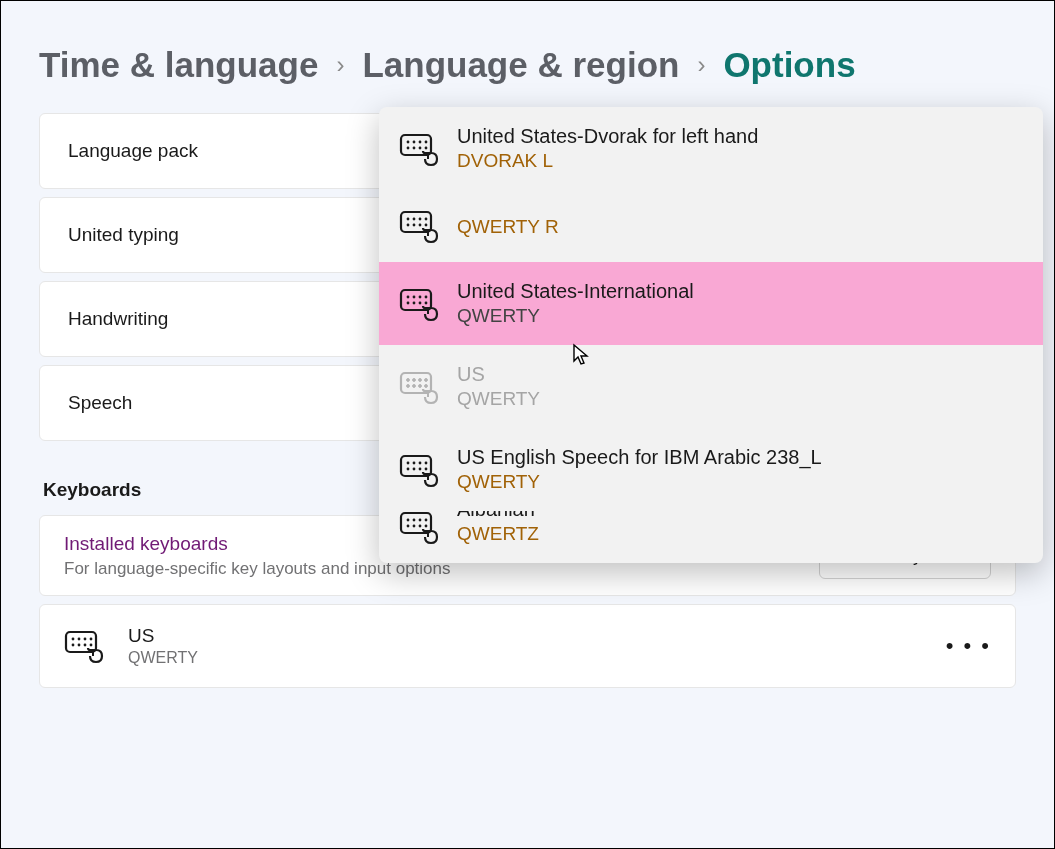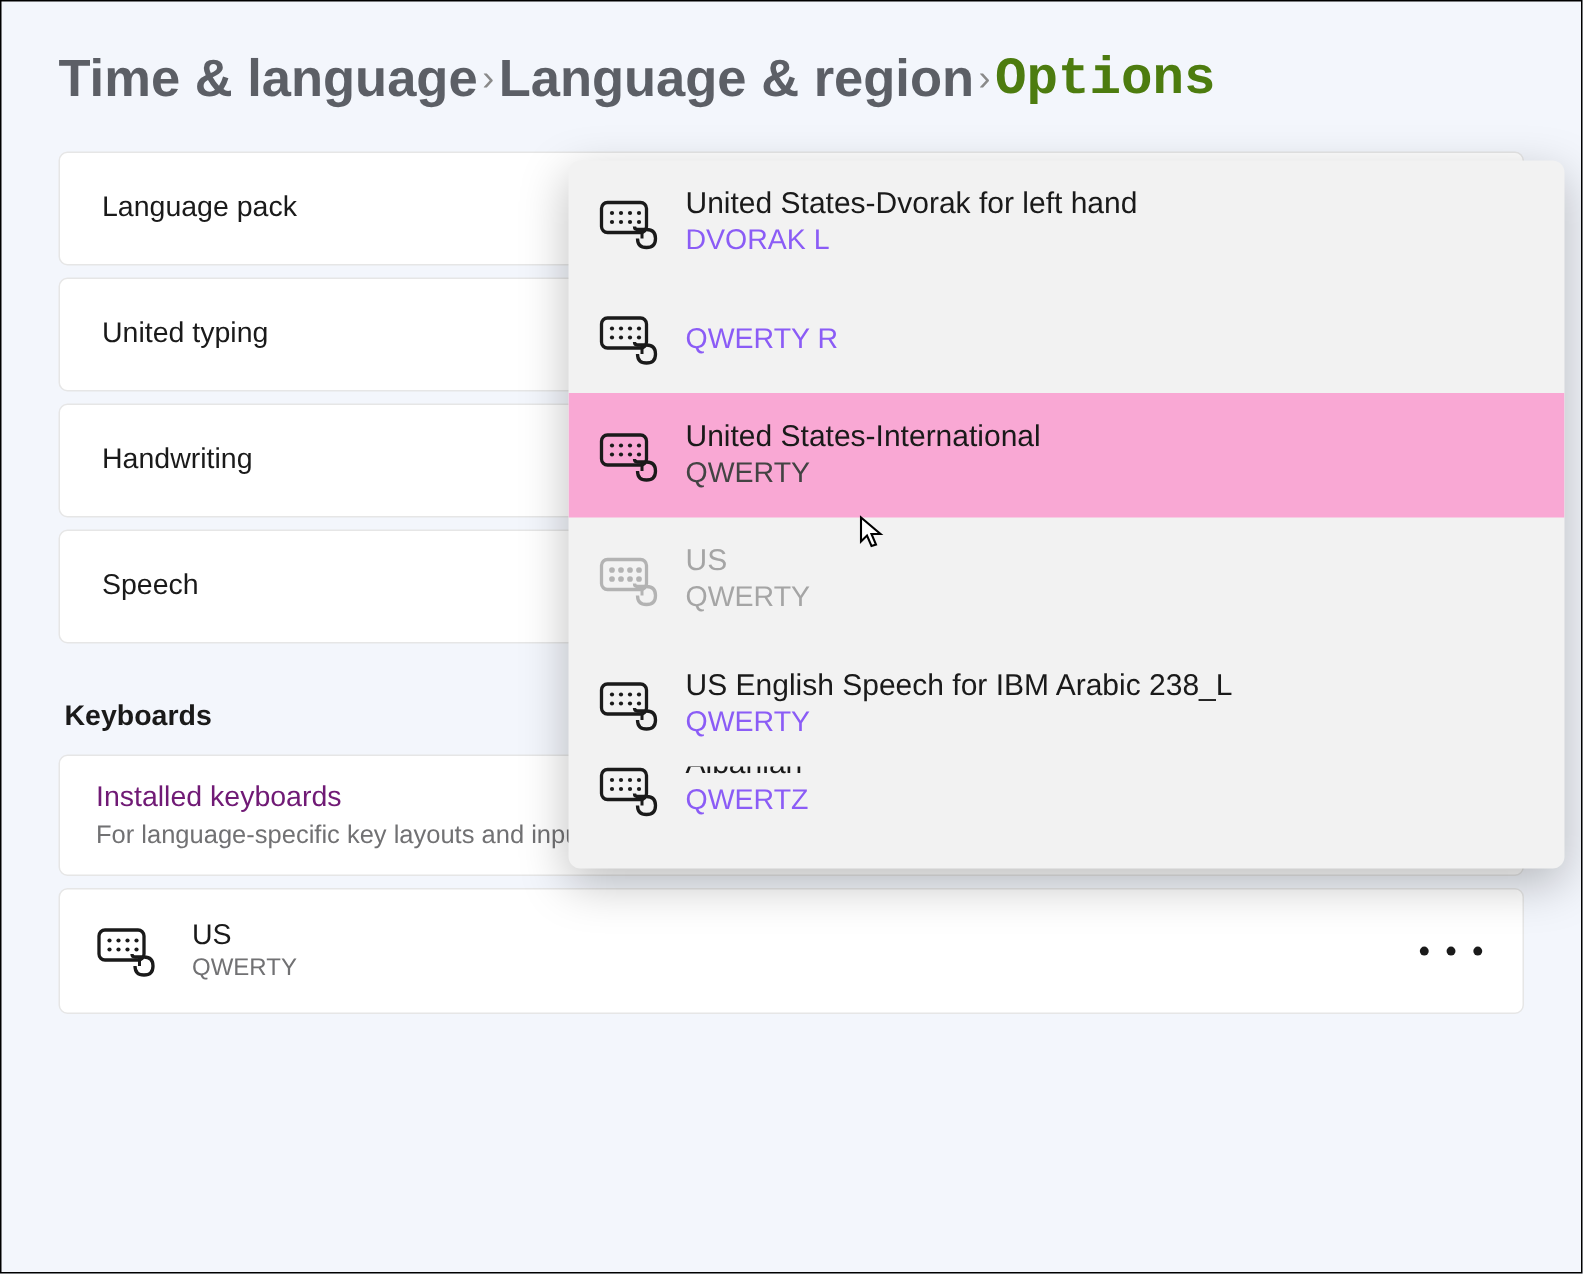--- a/index.html
+++ b/index.html
@@ -8,28 +8,28 @@
       background: #f3f6fc;
       width: 1055px;
       height: 849px;
       border: 1px solid #000;
       overflow: hidden;
       position: relative;
     }
     .breadcrumb {
       display: flex;
       align-items: center;
-      gap: 3px;
-      padding: 32px 38px 28px 38px;
+      gap: 18px;
+      padding: 44px 38px 28px 38px;
       font-size: 35px;
       font-weight: 600;
       color: #5c5f66;
     }
     .breadcrumb .crumb { cursor: pointer; }
-    .breadcrumb .crumb.current { color: #4d7c0f; font-weight: 700; font-family: Liberation Mono, monospace; }
+    .breadcrumb .crumb.current { color: #0f766e; font-weight: 700; }
     .breadcrumb .sep { color: #8a8a8a; font-size: 24px; font-weight: 400; }
     .content { padding: 0 38px; }
     .card {
       background: #fff;
       border: 1px solid #e6e6e6;
       border-radius: 6px;
       padding: 26px 28px;
       margin-bottom: 8px;
       font-size: 19px;
       color: #1a1a1a;
@@ -89,31 +89,31 @@
     .dropdown {
       position: absolute;
       left: 378px;
       top: 106px;
       width: 664px;
       background: #f2f2f2;
       border-radius: 8px;
       box-shadow: 0 10px 32px rgba(0,0,0,0.25);
       z-index: 100;
       overflow: hidden;
-      padding-bottom: 16px;
+      padding-bottom: 0;
     }
     .dd-item {
       display: flex;
       align-items: center;
       gap: 18px;
       padding: 18px 20px;
       cursor: pointer;
     }
     .dd-item .titles .t1 { font-size: 20px; color: #1a1a1a; }
-    .dd-item .titles .t2 { font-size: 19px; color: #8b5cf6; margin-top: 2px; }
+    .dd-item .titles .t2 { font-size: 19px; color: #a16207; margin-top: 2px; }
     .dd-item.selected { background: #f9a8d4; }
     .dd-item.selected .titles .t2 { color: #434343; }
     .dd-item.disabled .titles .t1,
     .dd-item.disabled .titles .t2 { color: #a5a5a5; }
     .dd-item.partial { height: 52px; align-items: flex-end; padding-top: 10px; overflow: hidden; }
 
     .cursor {
       position: absolute;
       left: 571px; top: 342px;
       z-index: 200;

